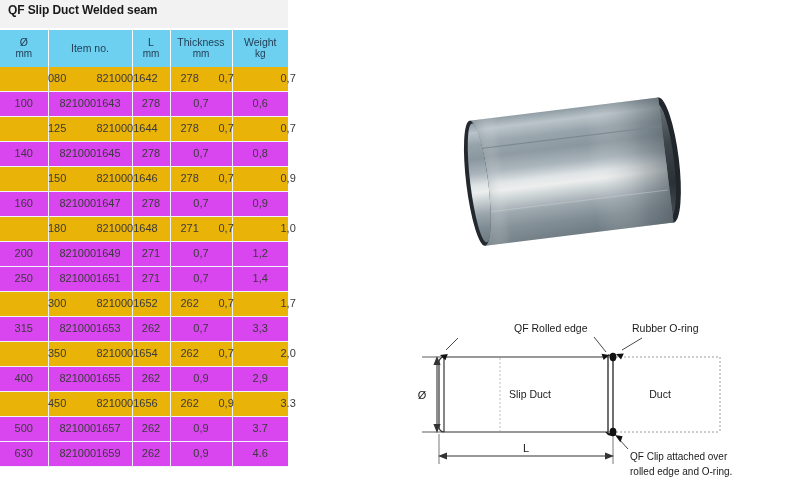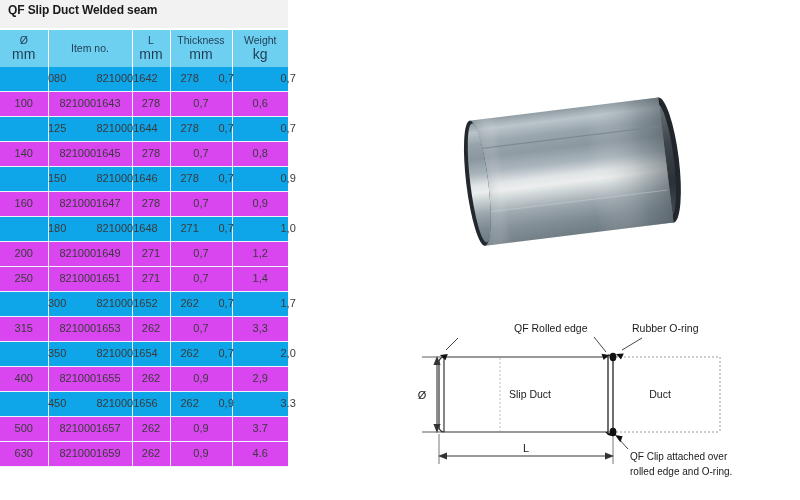--- a/index.html
+++ b/index.html
@@ -66,35 +66,35 @@
     text-align: center;
     padding: 3px 2px 4px 2px;
     line-height: 1.18;
     border-right: 1px solid #ffffff;
     vertical-align: middle;
     height: 30px;
   }
   .spec-table thead th:last-child { border-right: none; margin-top: 48px; }
   .spec-table thead th .unit {
     display: block;
-    font-size: 14px;
+    font-size: 10px;
   }
 
   .spec-table tbody td {
     text-align: center;
     padding: 3px 2px;
     height: 18px;
     line-height: 1.2;
     border-right: 1px solid #eef4f8;
     border-bottom: 1px solid #eef4f8;
     color: #3a3a3a;
     font-size: 11px;
   }
   .spec-table tbody td:last-child { border-right: none; }
-  .spec-table tbody tr.even td { background: #0ea5e9; padding-left: 48px; }
+  .spec-table tbody tr.even td { background: #eab308; padding-left: 48px; }
   .spec-table tbody tr.odd td { background: #d946ef; }
 
   
   .photo-wrap {
     position: absolute;
     left: 418px;
     top: 52px;
     width: 300px;
     height: 230px;
   }

